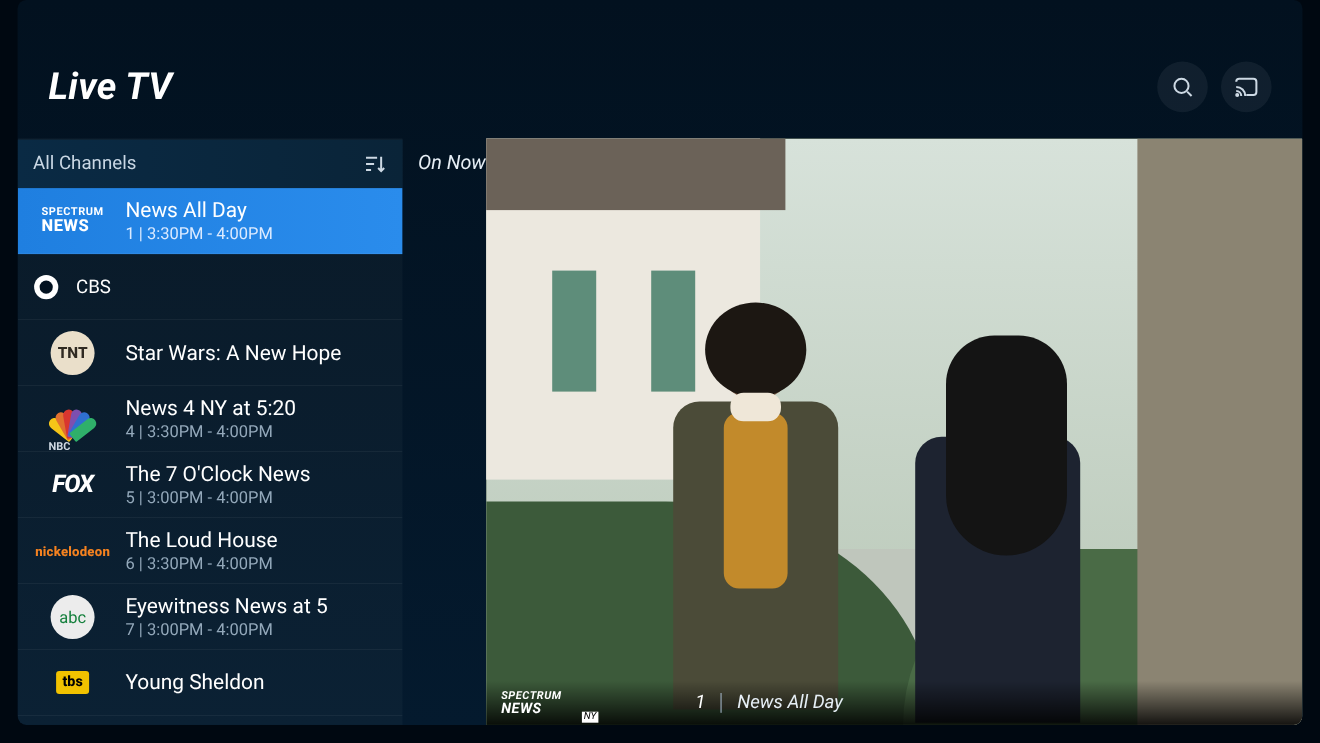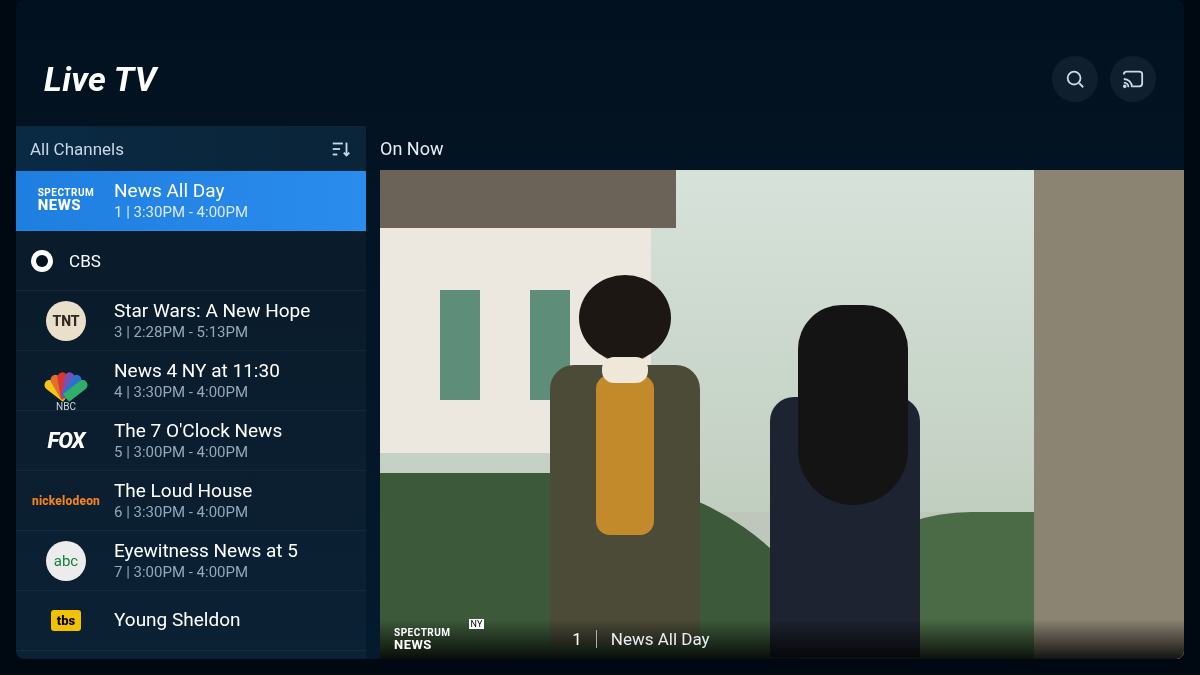--- a/index.html
+++ b/index.html
@@ -86,22 +86,23 @@
   }
   .meta { display: flex; flex-direction: column; }
   .pgtitle { font-size: 19px; color: #fff; line-height: 1.15; }
   .row.selected .pgtitle { color: #fff; }
   .pgsub { font-size: 15px; color: #93a8ba; margin-top: 2px; }
   .row.selected .pgsub { color: #dbeaff; }
 
   
   .main {
     flex: 1;
-    display: flex; flex-direction: column;
+    display: flex; 
     padding-left: 14px;
+    font-style: italic;
   }
   .onnow {
     font-size: 18px;
     color: #e6eef5;
     height: 44px;
     display: flex; align-items: center;
   }
   .player {
     flex: 1;
     background: #4a5a43;
@@ -136,40 +137,40 @@
     height:40px;
     background: linear-gradient(0deg, rgba(0,0,0,0.85), rgba(0,0,0,0));
     display:flex; align-items:center;
     color:#fff;
     padding:0 14px;
     gap:14px;
     font-size:17px;
   }
   .obprog { flex:1; text-align:left; color:#e6eef5; }
   .oblogo-wrap { display:flex; flex-direction:column; line-height:1; font-weight:700; letter-spacing:.5px; font-size:10px; color:#fff; }
-  .ob-ny { font-size:9px; background:#fff; color:#000; padding:0 2px; margin-left:4px; align-self:flex-start; }
+  .ob-ny { font-size:9px; background:#fff; color:#000; padding:0 2px; margin-left:4px; align-self:flex-start;margin-top:28px; }
   .obch { color:#fff; }
   .obbar { width:1px; height:18px; background:#9fb2c4; }
 
   
   .lg-spectrum { display:flex; flex-direction:column; line-height:1; color:#fff; font-weight:700; font-size:10px; letter-spacing:.5px; }
   .lg-spectrum .big { font-size:15px; font-weight:800; }
   .lg-cbs { display:flex; align-items:center; gap:16px; color:#fff; font-weight:400; font-size:17px; }
   .lg-cbs .eye { width:22px; height:22px; border-radius:50%; background:#fff; position:relative; }
   .lg-cbs .eye::after { content:""; position:absolute; inset:5px; border-radius:50%; background:#02111f; }
   .lg-tnt { width:40px; height:40px; border-radius:50%; background:#eadfca; color:#302a22; font-weight:800; display:flex; align-items:center; justify-content:center; font-size:14px; }
   .lg-nbc { position:relative; width:44px; height:34px; }
   .feather { position:absolute; bottom:0; width:10px; height:26px; border-radius:10px 10px 2px 2px; transform-origin:bottom center; }
   .f1{ background:#f5c518; left:17px; transform:rotate(-52deg);}
   .f2{ background:#e0702f; left:17px; transform:rotate(-30deg);}
   .f3{ background:#d9362f; left:17px; transform:rotate(-10deg);}
   .f4{ background:#7d4fb0; left:17px; transform:rotate(10deg);}
   .f5{ background:#2f6fd0; left:17px; transform:rotate(30deg);}
   .f6{ background:#2fb06a; left:17px; transform:rotate(52deg);}
-  .nbc-txt { position:absolute; bottom:-14px; left:0; right:0; text-align:center; font-size:10px; font-weight:400; color:#cfd8e2; }
+  .nbc-txt { position:absolute; bottom:-14px; left:0; right:0; font-size:10px; font-weight:700; color:#cfd8e2; }
   .lg-fox { color:#fff; font-weight:800; font-size:22px; letter-spacing:-1px; font-style:italic; }
   .lg-nick { color:#f58220; font-weight:800; font-size:12px; letter-spacing:.2px; }
   .lg-abc { width:40px; height:40px; border-radius:50%; background:#ececec; color:#15803d; font-weight:400; display:flex; align-items:center; justify-content:center; font-size:15px; }
   .lg-tbs { background:#f2c200; color:#000000; font-weight:800; font-size:13px; padding:3px 6px; border-radius:3px; }
 </style>
 </head>
 <body>
 
 <div class="frame">
 
@@ -223,37 +224,36 @@
                 <span>CBS</span>
               </div>
             </div>
           </div>
           <div class="row">
             <div class="logo">
               <div class="lg-tnt">TNT</div>
             </div>
             <div class="meta">
               <span class="pgtitle">Star Wars: A New Hope</span>
-              <span class="pgsub">3 | 2:28PM - 5:13PM</span>
             </div>
           </div>
           <div class="row">
             <div class="logo">
               <div class="lg-nbc">
                 <span class="feather f1"></span>
                 <span class="feather f2"></span>
                 <span class="feather f3"></span>
                 <span class="feather f4"></span>
                 <span class="feather f5"></span>
                 <span class="feather f6"></span>
                 <span class="nbc-txt">NBC</span>
               </div>
             </div>
             <div class="meta">
-              <span class="pgtitle">News 4 NY at 11:30</span>
+              <span class="pgtitle">News 4 NY at 5:20</span>
               <span class="pgsub">4 | 3:30PM - 4:00PM</span>
             </div>
           </div>
           <div class="row">
             <div class="logo">
               <div class="lg-fox">FOX</div>
             </div>
             <div class="meta">
               <span class="pgtitle">The 7 O'Clock News</span>
               <span class="pgsub">5 | 3:00PM - 4:00PM</span>

